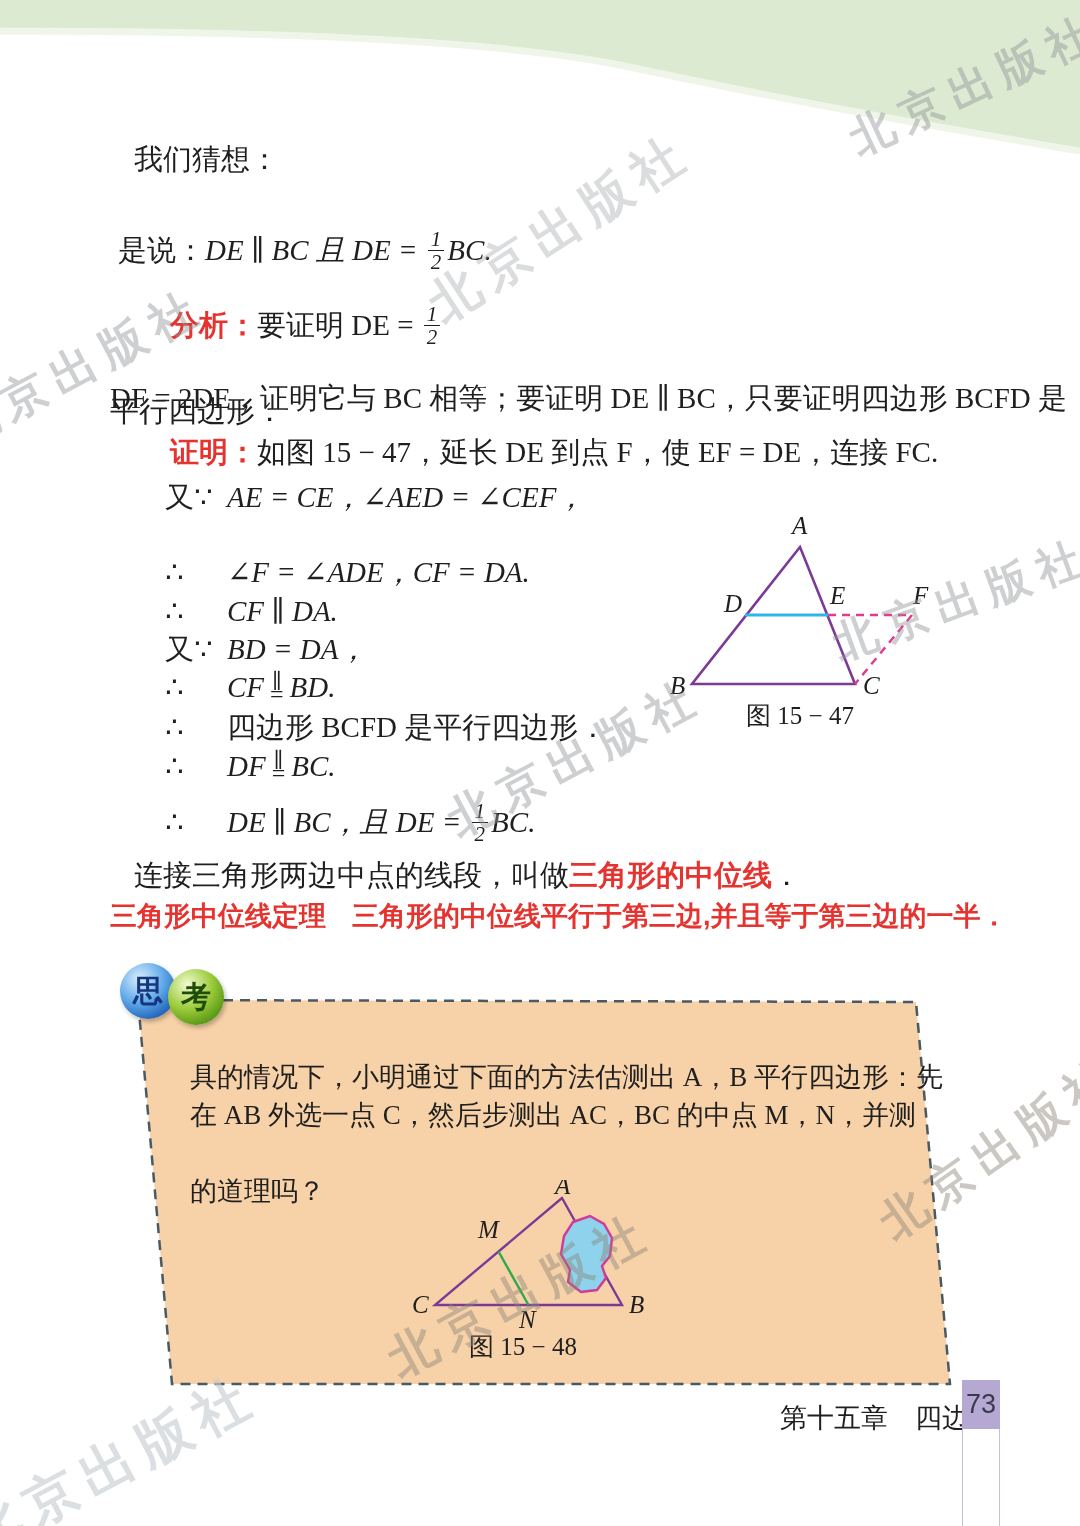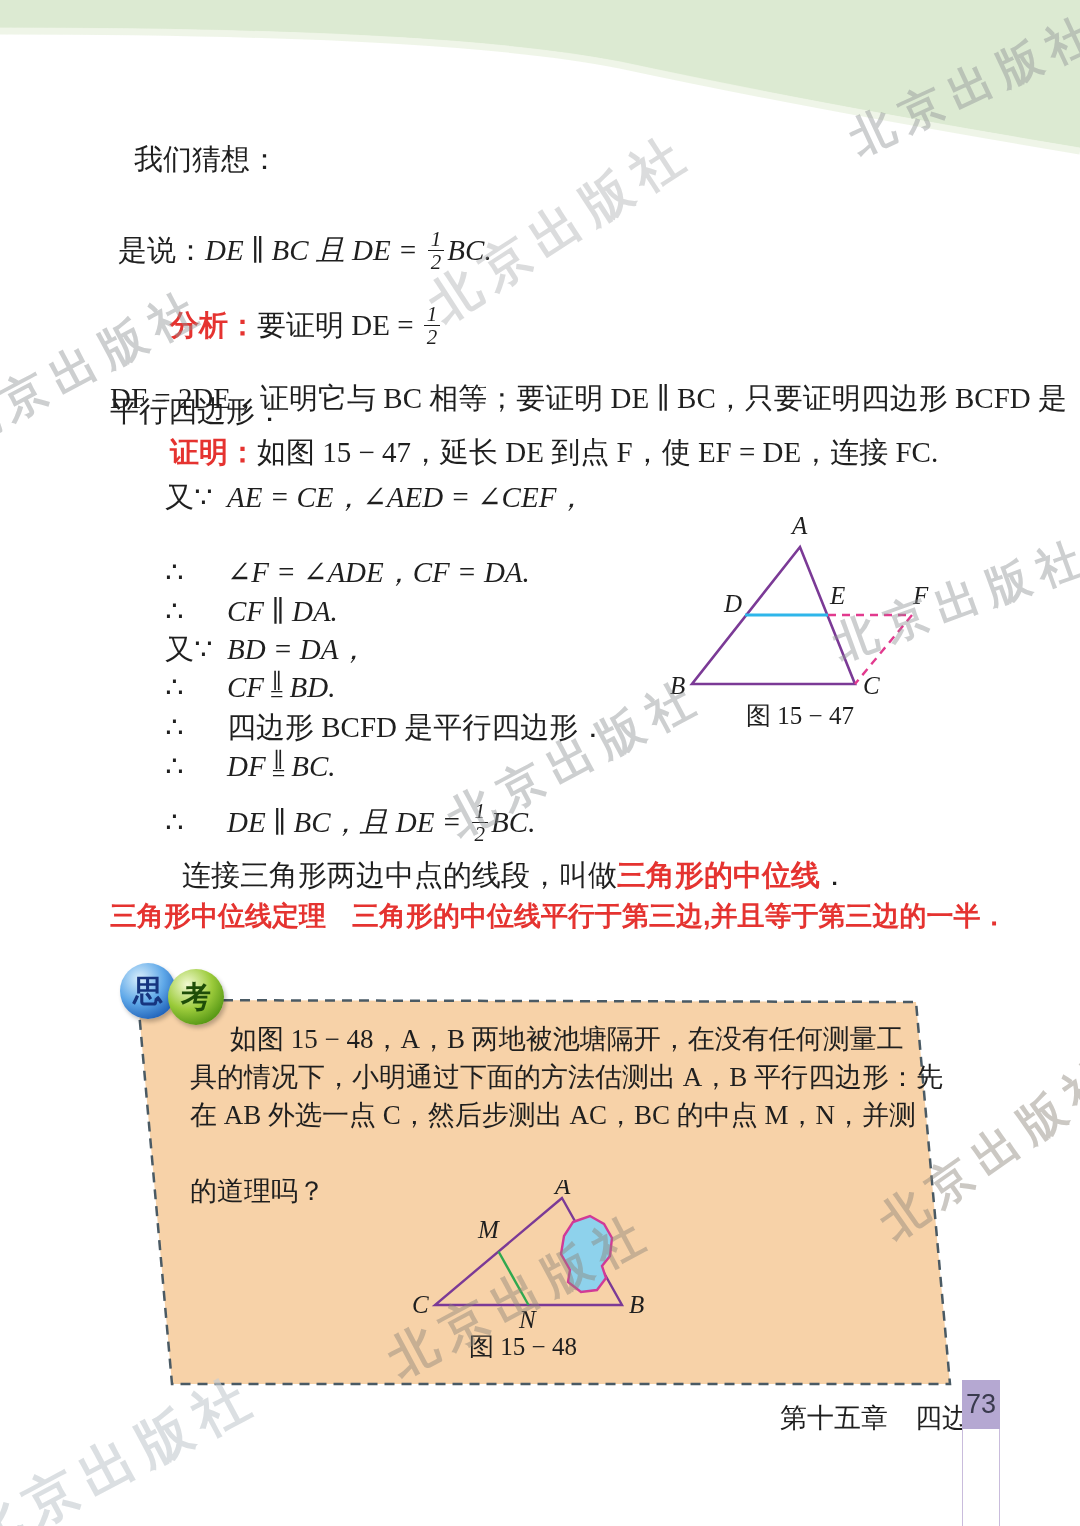--- a/index.html
+++ b/index.html
@@ -124,38 +124,37 @@
     <line x1="292" y1="125" x2="235" y2="194" stroke="#e23a8e" stroke-width="2.4" stroke-dasharray="8 6"></line>
     <text class="figlabel" x="172" y="44">A</text>
     <text class="figlabel" x="50" y="204">B</text>
     <text class="figlabel" x="243" y="204">C</text>
     <text class="figlabel" x="104" y="122">D</text>
     <text class="figlabel" x="210" y="114">E</text>
     <text class="figlabel" x="293" y="114">F</text>
     <text class="figcap" x="180" y="234" text-anchor="middle">图 15 − 47</text>
   </svg>
 
-  <div class="tl" style="left:134px;top:857px;margin-left:48px;">
+  <div class="tl" style="left:134px;top:857px;">
     <span>连接三角形两边中点的线段，叫做</span><span class="redbold">三角形的中位线</span><span>．</span>
   </div>
   <div class="tl" style="left:110px;top:898px;font-size:27px;">
     <span class="redbold">三角形中位线定理</span><span class="redbold" style="margin-left:26px;">三角形的中位线平行于第三边,并且等于第三边的一半．</span>
   </div>
 
   <svg style="left:120px;top:985px;z-index:3;" width="850" height="410" viewBox="0 0 850 410">
     <polygon points="18,15 796,17 830,399 52,399" fill="#f7d2a8" stroke="#4a5a64" stroke-width="2.5" stroke-dasharray="10 7"></polygon>
   </svg>
   <div class="badge badge-blue">
       <span>思</span>
     </div>
   <div class="badge badge-green">
       <span>考</span>
     </div>
 
-  <div class="think-line" style="left:230px;top:1021px;"><span>如图 15 − 48，A，B 两地被池塘隔开，在没有任何测量工</span></div>
   <div class="think-line" style="left:190px;top:1059px;"><span>具的情况下，小明通过下面的方法估测出 A，B 平行四边形：先</span></div>
   <div class="think-line" style="left:190px;top:1097px;"><span>在 AB 外选一点 C，然后步测出 AC，BC 的中点 M，N，并测</span></div>
   <div class="think-line" style="left:190px;top:1173px;text-align:center;"><span>的道理吗？</span></div>
 
   <svg style="left:390px;top:1180px;z-index:4;" width="320" height="190" viewBox="0 0 320 190">
     <path d="M172,18 L45,125 L232,125 Z" fill="none" stroke="#7b3a96" stroke-width="2.4"></path>
     <line x1="108.5" y1="71.5" x2="138.5" y2="125" stroke="#2fa84f" stroke-width="2.4"></line>
     <polygon points="183,42 200,36 214,44 222,58 220,76 212,86 216,98 207,110 191,112 178,102 180,90 171,74 174,56" fill="#8ed2ec" stroke="#d13a96" stroke-width="2.4"></polygon>
     <text class="figlabel" x="165" y="14">A</text>
     <text class="figlabel" x="22" y="133">C</text>

